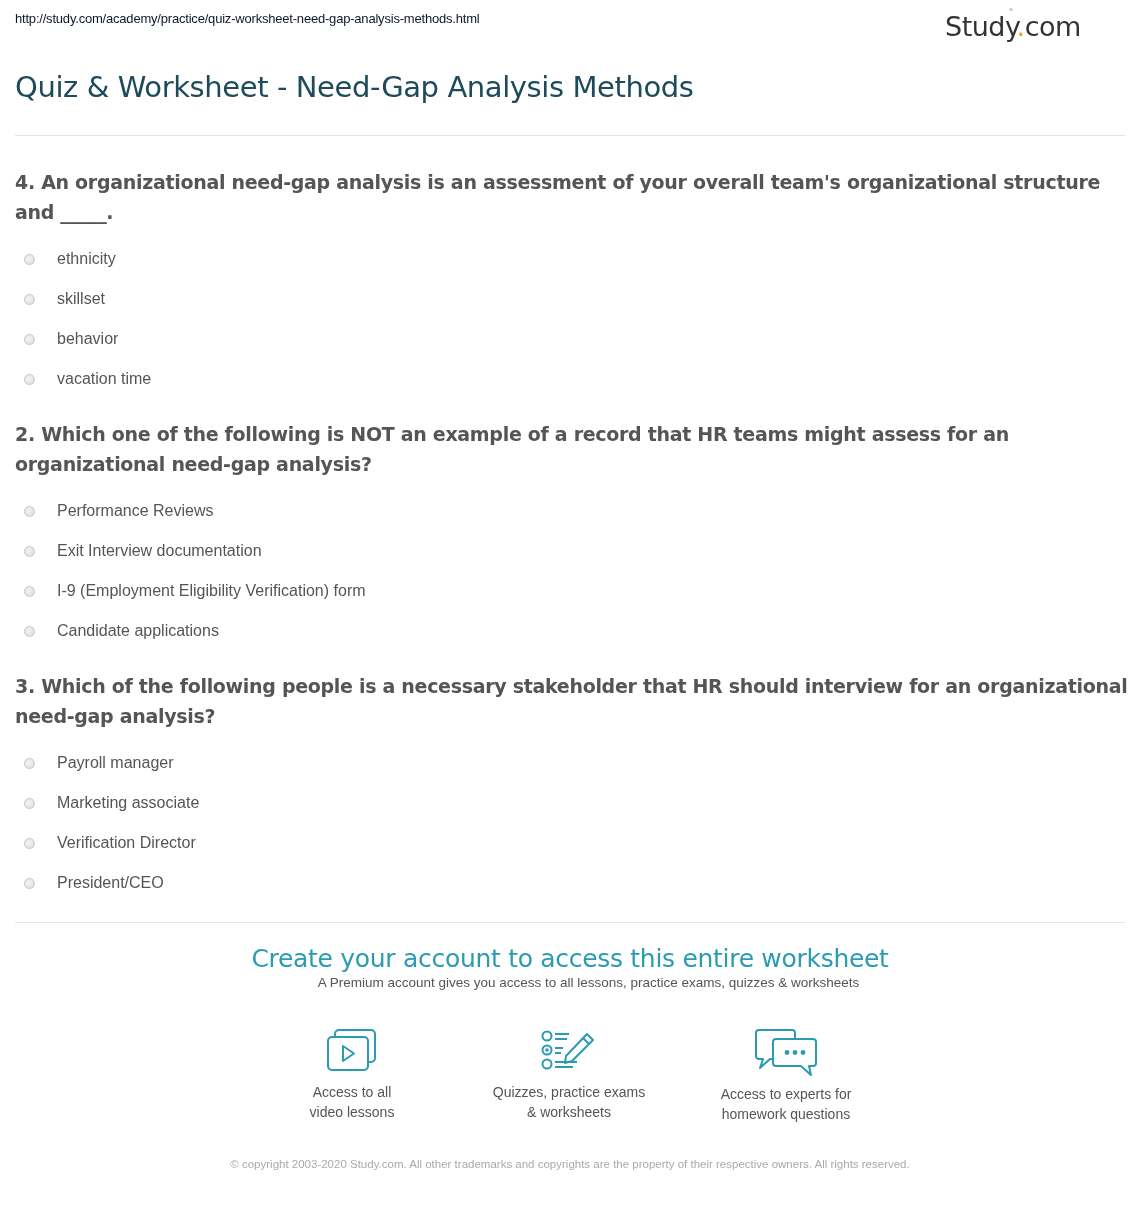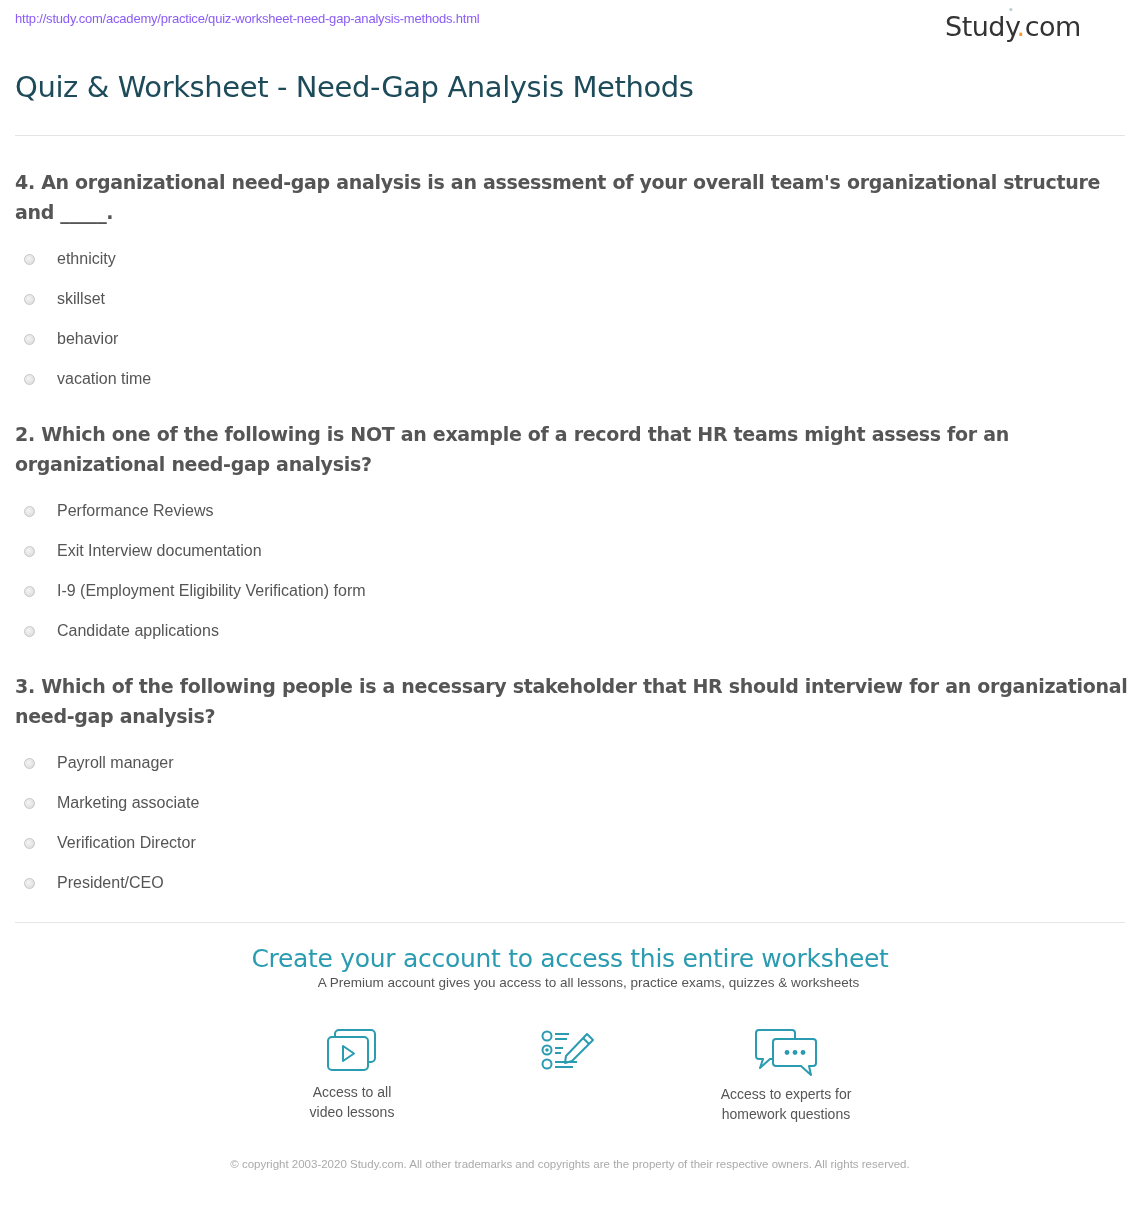--- a/index.html
+++ b/index.html
@@ -8,21 +8,21 @@
       height: 1220px;
       background: #ffffff;
       font-family: "DejaVu Sans", "Liberation Sans", sans-serif;
       color: #555555;
       overflow: hidden;
     }
     .page { position: relative; width: 1140px; height: 1220px; }
 
     .url {
       position: absolute; left: 15px; top: 11px;
-      font-size: 13px; color: #8b5cf6; letter-spacing: -0.2px;
+      font-size: 13px; color: #0f172a; letter-spacing: -0.2px;
       font-family: "Liberation Sans", sans-serif;
       text-align: right;
     }
     .logo {
       position: absolute; left: 945px; top: 8px;
       display: flex; align-items: center; height: 34px; flex-direction: column;
     }
     .logo-mark { width: 24px; height: 24px; margin-right: 4px; }
     .logo-text {
       font-family: "DejaVu Sans", sans-serif;
@@ -211,20 +211,22 @@
         <circle cx="6" cy="36" r="4.5" fill="none" stroke="#2a9bb0" stroke-width="2"></circle>
         <line x1="14" y1="6" x2="28" y2="6" stroke="#2a9bb0" stroke-width="2"></line>
         <line x1="14" y1="11" x2="26" y2="11" stroke="#2a9bb0" stroke-width="2"></line>
         <line x1="14" y1="20" x2="22" y2="20" stroke="#2a9bb0" stroke-width="2"></line>
         <line x1="14" y1="25" x2="20" y2="25" stroke="#2a9bb0" stroke-width="2"></line>
         <line x1="14" y1="34" x2="36" y2="34" stroke="#2a9bb0" stroke-width="2"></line>
         <line x1="14" y1="39" x2="32" y2="39" stroke="#2a9bb0" stroke-width="2"></line>
         <path d="M25 28 L46 6 L52 12 L31 33 L24 35 Z" fill="none" stroke="#2a9bb0" stroke-width="2" stroke-linejoin="round"></path>
         <line x1="42" y1="10" x2="48" y2="16" stroke="#2a9bb0" stroke-width="2"></line>
       </svg>
+      <div class="feature-label">Quizzes, practice exams
+&amp; worksheets</div>
     </div>
     <div class="feature f3">
       <svg width="64" height="48" viewBox="0 0 64 48">
         <path d="M5 2 H38 a3 3 0 0 1 3 3 V28 a3 3 0 0 1 -3 3 H16 L6 40 L9 31 H5 a3 3 0 0 1 -3 -3 V5 a3 3 0 0 1 3 -3 Z" fill="none" stroke="#2a9bb0" stroke-width="2" stroke-linejoin="round"></path>
         <path d="M22 11 H59 a3 3 0 0 1 3 3 V35 a3 3 0 0 1 -3 3 H55 L57 47 L47 38 H22 a3 3 0 0 1 -3 -3 V14 a3 3 0 0 1 3 -3 Z" fill="#fff" stroke="#2a9bb0" stroke-width="2" stroke-linejoin="round"></path>
         <circle cx="33" cy="24.5" r="2.4" fill="#2a9bb0"></circle>
         <circle cx="41" cy="24.5" r="2.4" fill="#2a9bb0"></circle>
         <circle cx="49" cy="24.5" r="2.4" fill="#2a9bb0"></circle>
       </svg>
       <div class="feature-label">Access to experts for

